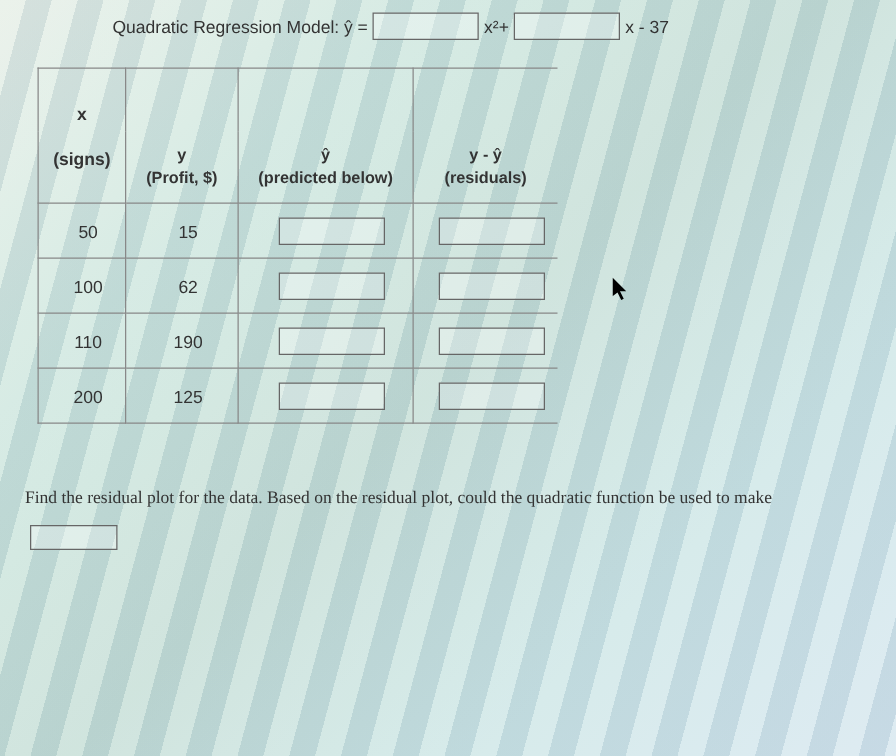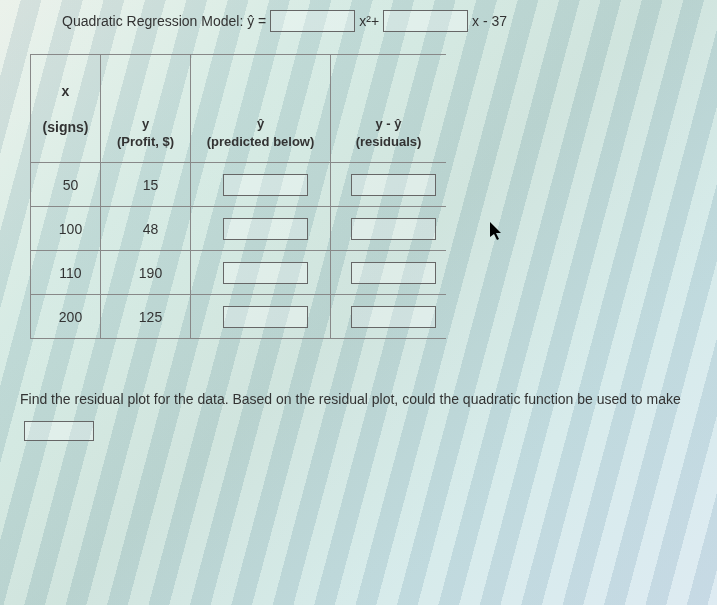--- a/index.html
+++ b/index.html
@@ -37,21 +37,21 @@
     }
     .content {
       position: relative;
       z-index: 1;
     }
     .instruction {
       line-height: 2.2;
       margin-bottom: 18px;
     }
     .model-row {
-      margin-left: 42px;
+      margin-left: 70px;
       margin-bottom: 22px;
       display: flex;
       align-items: center;
       gap: 4px;
     }
     .input-box {
       display: inline-block;
       border: 1px solid #666;
       background: rgba(255,255,255,0.3);
       height: 22px;
@@ -88,20 +88,21 @@
       height: 44px;
       padding-left: 20px;
     }
     .col-x { width: 70px; }
     .col-y { width: 90px; }
     .col-pred { width: 140px; }
     .col-res { width: 110px; margin-left: 20px; }
     .bottom-text {
       margin-top: 45px;
       line-height: 2.2;
+      font-family: Liberation Serif, serif;
     }
     .cursor {
       position: absolute;
       z-index: 5;
     }
     .small-final-input {
       display: inline-block;
       border: 1px solid #666;
       background: rgba(255,255,255,0.3);
       width: 70px;
@@ -151,21 +152,21 @@
       </td>
     </tr>
     <tr class="data-row">
       <td>50</td>
       <td>15</td>
       <td><span class="input-box cell"></span></td>
       <td style="border-right:none"><span class="input-box cell"></span></td>
     </tr>
     <tr class="data-row">
       <td>100</td>
-      <td>48</td>
+      <td>62</td>
       <td><span class="input-box cell"></span></td>
       <td style="border-right:none"><span class="input-box cell"></span></td>
     </tr>
     <tr class="data-row">
       <td>110</td>
       <td>190</td>
       <td><span class="input-box cell"></span></td>
       <td style="border-right:none"><span class="input-box cell"></span></td>
     </tr>
     <tr class="data-row">

